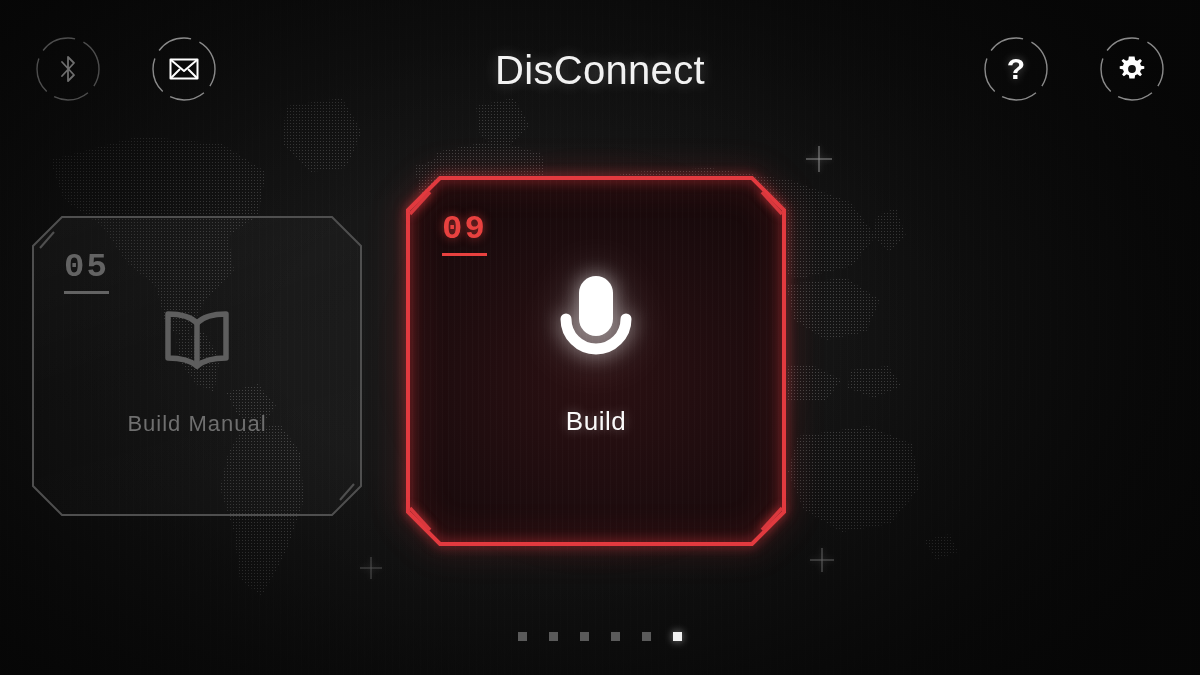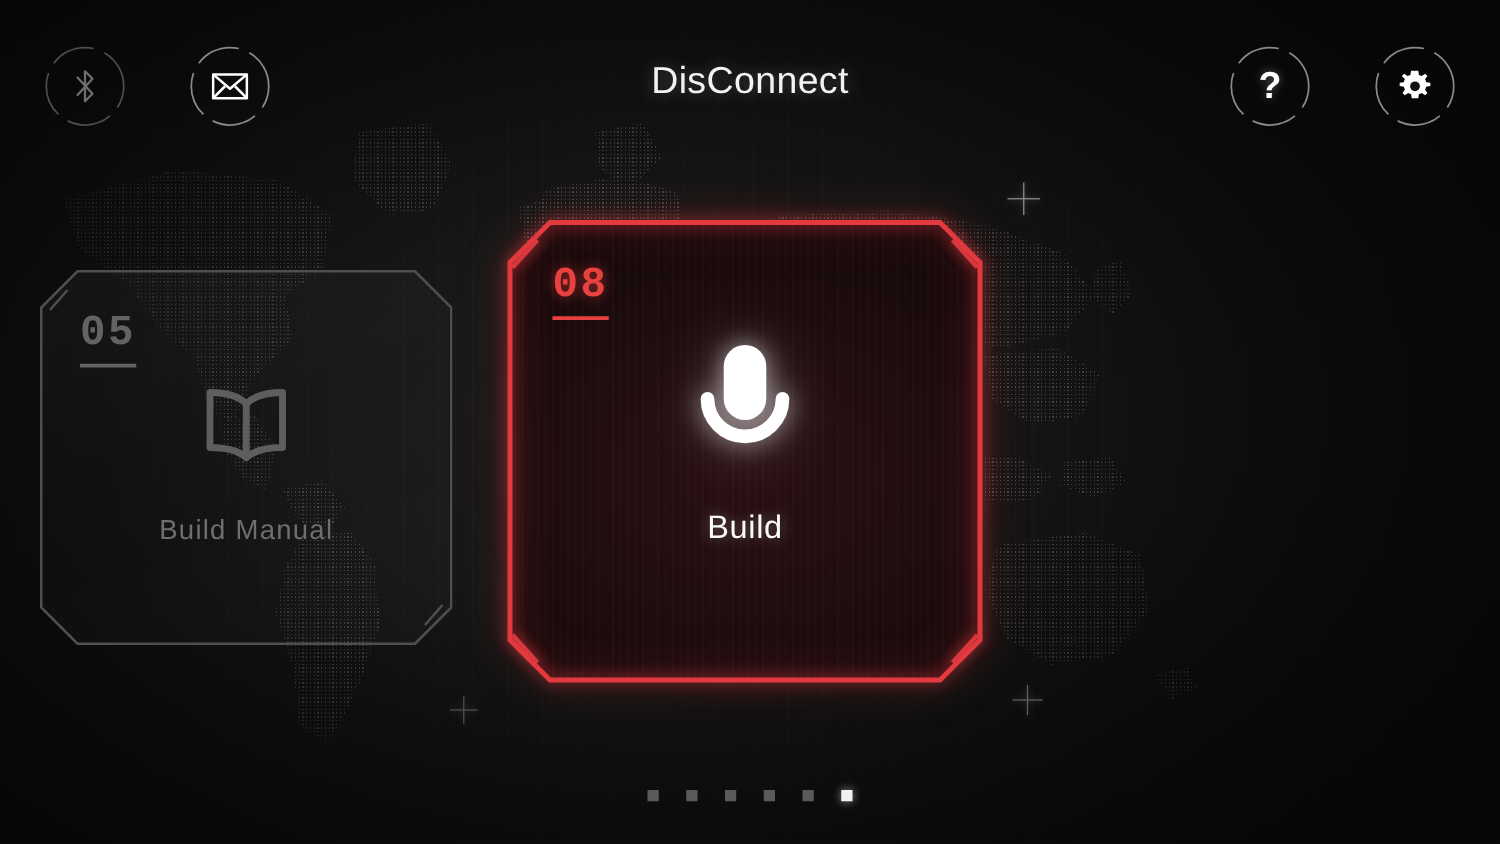--- a/index.html
+++ b/index.html
@@ -48,21 +48,21 @@
     position:absolute; inset:0;
     background:repeating-linear-gradient(90deg,
        rgba(255,255,255,.012) 0 1px, rgba(0,0,0,0) 1px 7px);
     pointer-events:none;
   }
 
   
   .hdr{ position:absolute; top:0; left:0; right:0; height:140px; }
   .title{
     position:absolute; left:0; right:0; top:48px;
-    text-align:center; font-size:30px; font-weight:400;
+    text-align:center; font-size:40px; font-weight:400;
     letter-spacing:.3px; color:#f2f2f2;
     text-shadow:0 0 14px rgba(255,255,255,.28);
   }
   .cbtn{
     position:absolute; width:68px; height:68px; top:35px;
     display:flex; align-items:center; justify-content:center;
     cursor:pointer;
   }
   .cbtn .ring{ position:absolute; inset:0; }
   .cbtn .glyph{ position:relative; z-index:2; display:flex; align-items:center; justify-content:center; }
@@ -279,21 +279,21 @@
   <div class="cardwrap" id="card-active">
     <div class="glowpad"></div>
     <div class="fill"></div>
     <svg class="edge" viewBox="-6 -6 392 382" preserveAspectRatio="none">
       <polygon points="34,2 346,2 378,34 378,336 346,368 34,368 2,336 2,34" vector-effect="non-scaling-stroke"></polygon>
       <line x1="24" y1="16" x2="4" y2="38" vector-effect="non-scaling-stroke"></line>
       <line x1="356" y1="16" x2="376" y2="38" vector-effect="non-scaling-stroke"></line>
       <line x1="24" y1="354" x2="4" y2="332" vector-effect="non-scaling-stroke"></line>
       <line x1="356" y1="354" x2="376" y2="332" vector-effect="non-scaling-stroke"></line>
     </svg>
-    <div class="badge">08</div>
+    <div class="badge">09</div>
     <div class="cbody">
       <span class="cicon micglow">
         <svg width="92" height="102" viewBox="0 0 92 102" fill="none">
           <rect x="29" y="6" width="34" height="60" rx="17" fill="#ffffff"></rect>
           <path d="M16 49 a30 30 0 0 0 60 0" stroke="#ffffff" stroke-width="11" stroke-linecap="round" fill="none"></path>
         </svg>
       </span>
       <div class="clabel">Build</div>
     </div>
   </div>

